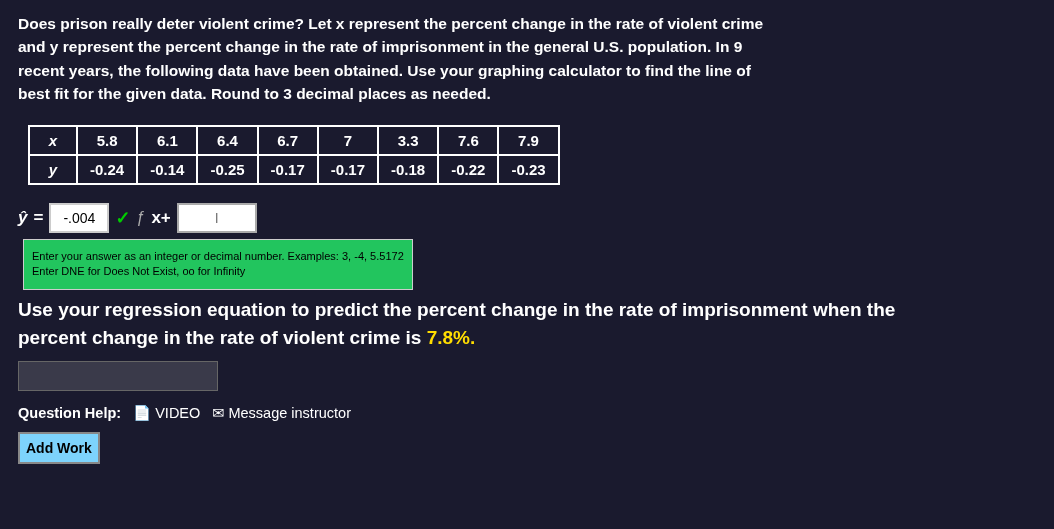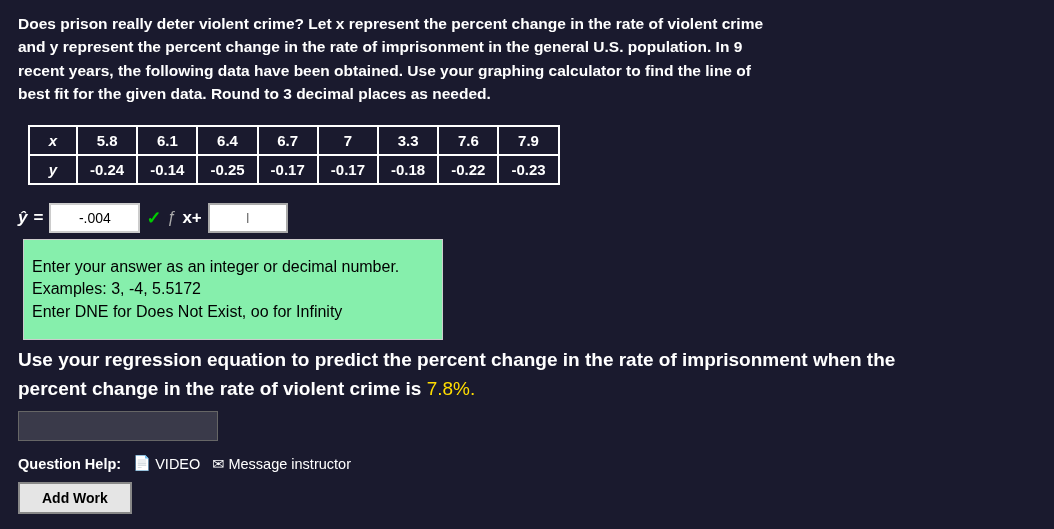--- a/index.html
+++ b/index.html
@@ -53,21 +53,21 @@
       font-style: italic;
     }
     .equals {
       font-size: 17px;
       font-weight: bold;
     }
     .answer-box {
       background-color: #ffffff;
       color: #000000;
       border: 2px solid #cccccc;
-      width: 91px;
+      width: 60px;
       height: 30px;
       font-size: 14px;
       padding: 2px 5px;
       text-align: center;
     }
     .check-icon {
       color: #00cc00;
       font-size: 18px;
       font-weight: bold;
     }
@@ -84,24 +84,24 @@
       color: #000000;
       border: 2px solid #aaaaaa;
       width: 80px;
       height: 30px;
       font-size: 14px;
       padding: 2px 5px;
       text-align: center;
       outline: none;
     }
     .tooltip-box {
-      background-color: #86efac;
-      color: #000000;
-      font-size: 16px;
-      padding: 16px 8px;
+      background-color: #22c55e;
+      color: #000000;
+      font-size: 11px;
+      padding: 9px 8px;
       border: 1px solid #cccccc;
       margin-top: 2px;
       margin-left: 5px;
       display: inline-block;
       max-width: 420px;
       line-height: 1.4;
     }
     .use-regression-text {
       font-weight: bold;
       font-size: 19px;
@@ -139,33 +139,33 @@
       gap: 4px;
     }
     .message-link {
       color: #ffffff;
       text-decoration: none;
       display: flex;
       align-items: center;
       gap: 4px;
     }
     .add-work-btn {
-      background-color: #e5e5e5;
+      background-color: #7dd3fc;
       color: #000000;
       border: 2px solid #888888;
-      padding: 6px 22px;
+      padding: 6px 6px;
       font-size: 14px;
       font-weight: bold;
       cursor: pointer;
       margin-top: 10px;
       display: inline-block;
     }
     .highlight-answer {
       color: #ffdd00;
-      font-weight: normal;
+      font-weight: bold;
     }
   </style>
 </head>
 <body>
 
 
 
 <div>
   <p class="problem-text">
     <span>Does prison really deter violent crime? Let x represent the percent change in the rate of violent crime</span><br>

